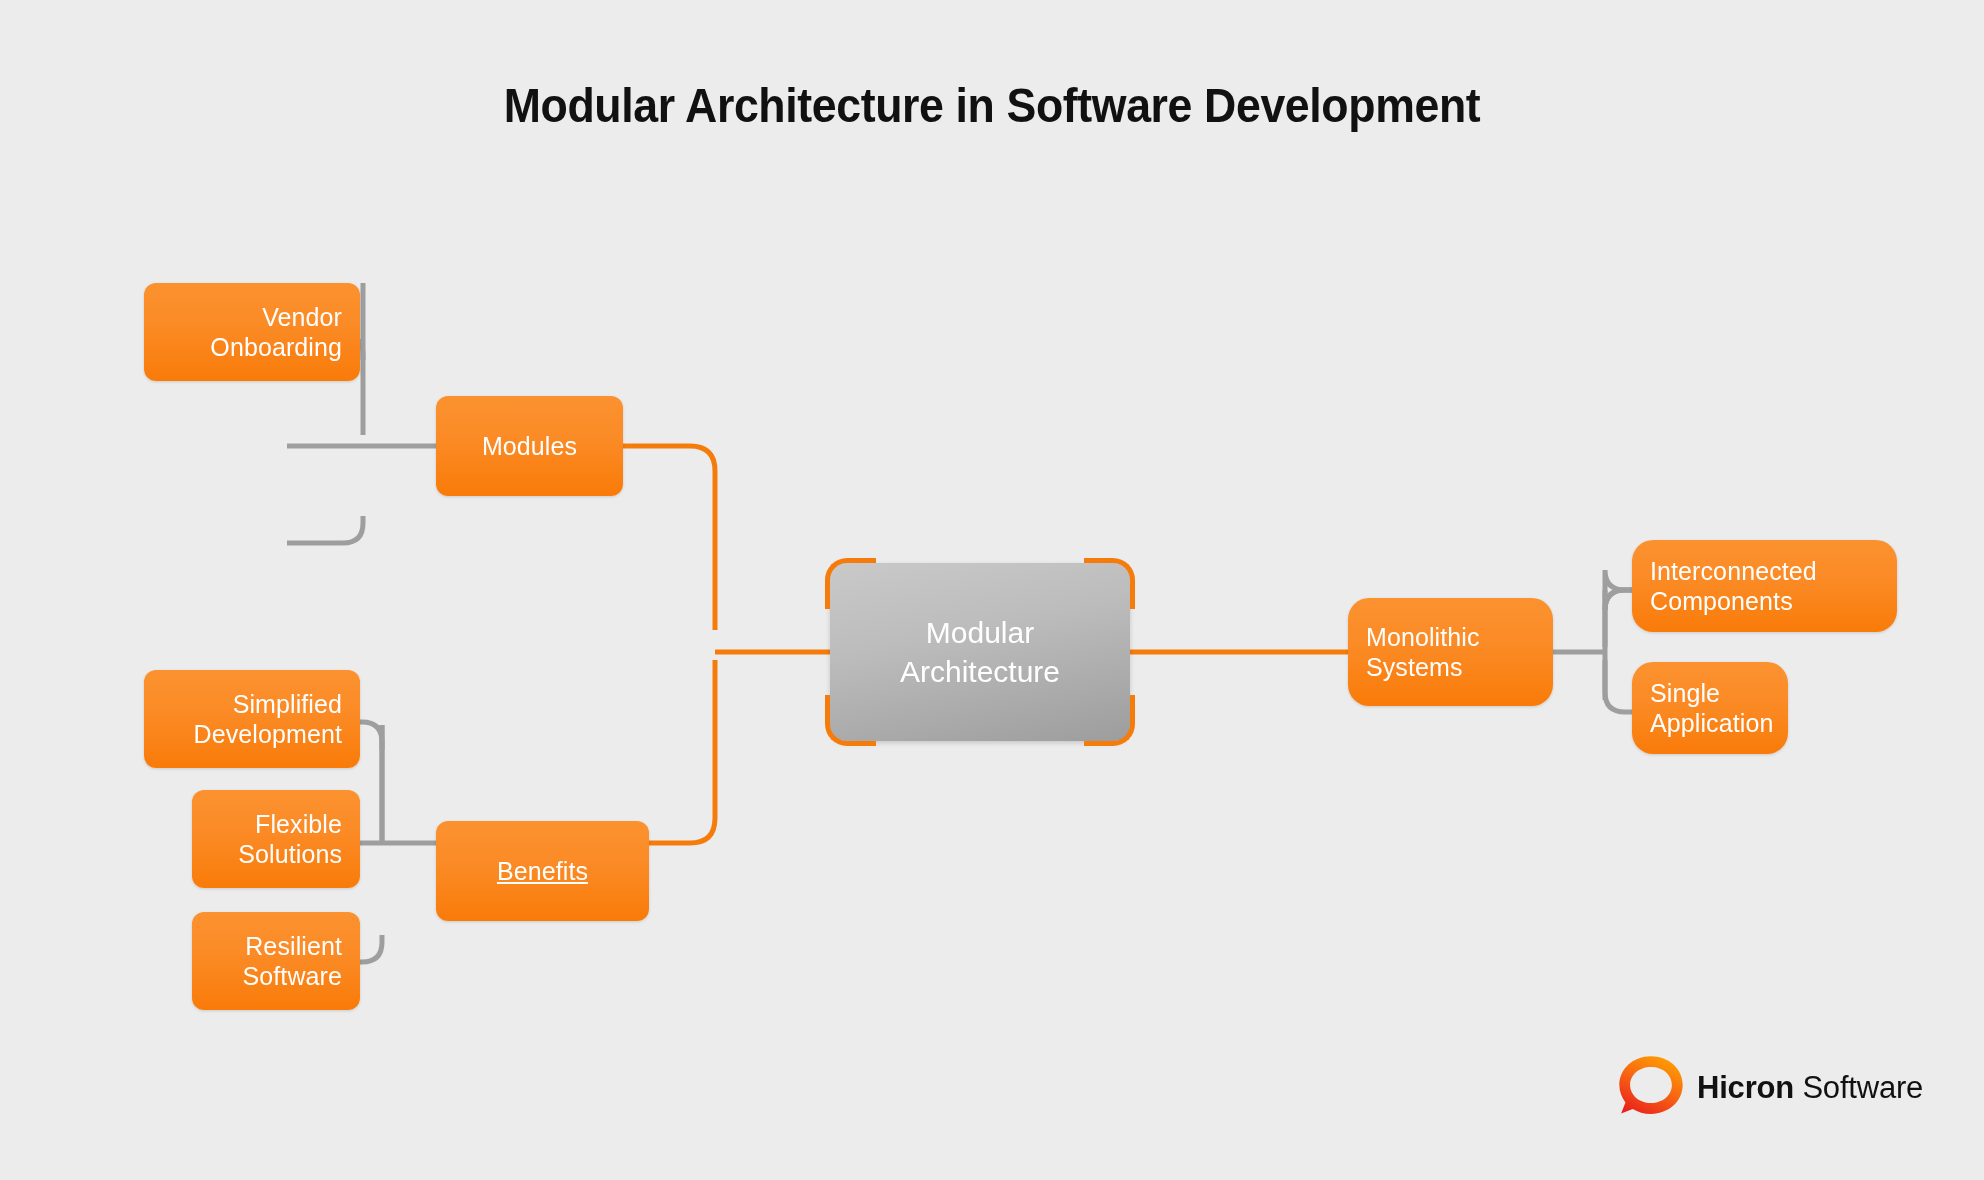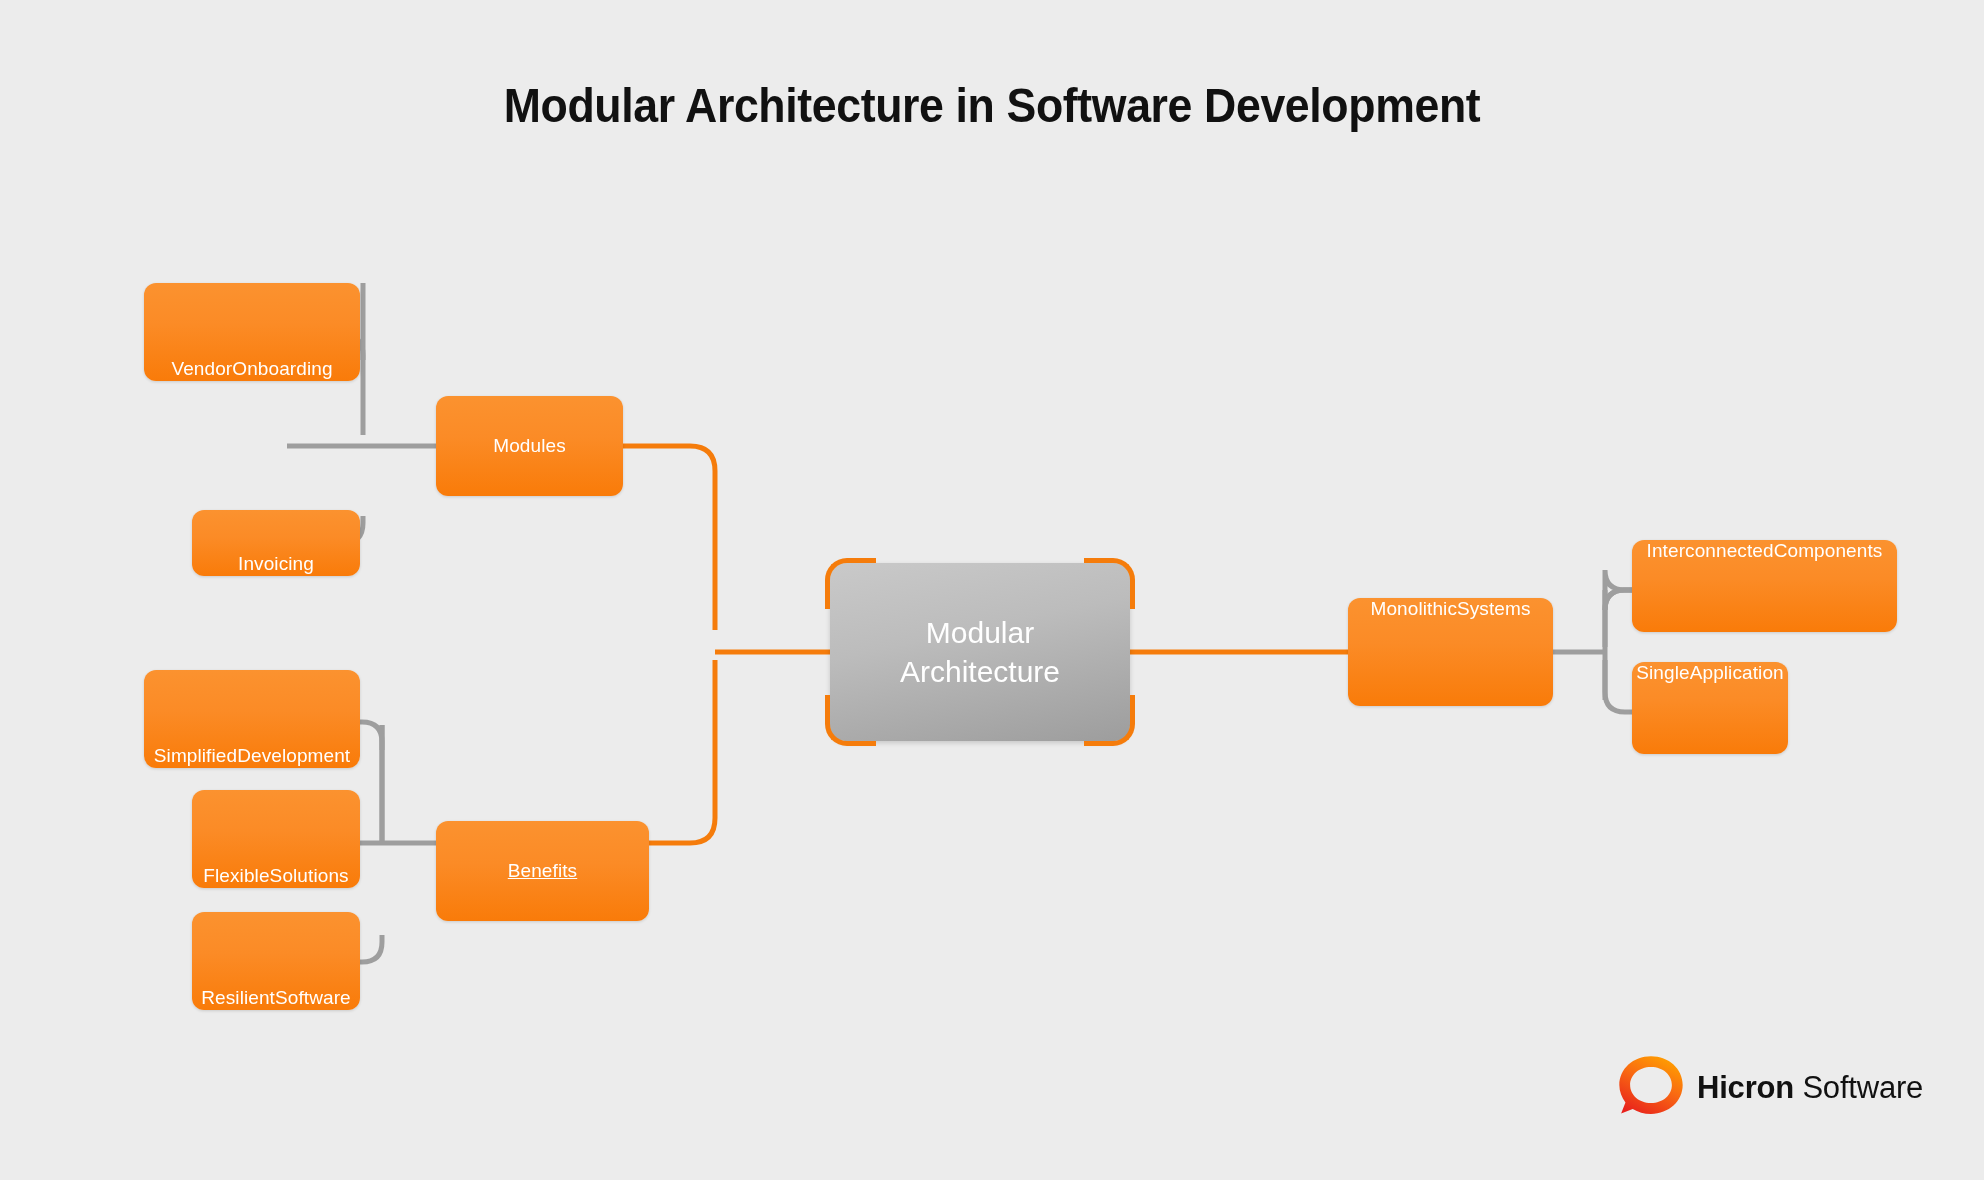--- a/index.html
+++ b/index.html
@@ -50,32 +50,32 @@
     pointer-events: none;
   }
 
   
   .node {
     position: absolute;
     box-sizing: border-box;
     border-radius: 12px;
     color: #ffffff;
     display: flex;
-    flex-direction: row;
+    flex-direction: column;
     justify-content: center;
     line-height: 1.2;
-    font-size: 19px;
+    font-size: 25px;
     font-weight: 400;
     letter-spacing: 0.1px;
     box-shadow: 0 1px 3px rgba(0,0,0,0.14);
     background: linear-gradient(180deg, #FB922F 0%, #FB8B26 42%, #F97B09 100%);
-    padding: 0 8px;
+    padding: 0 18px;
   }
   .node.align-right  { align-items: flex-end;   text-align: right; }
-  .node.align-left   { align-items: flex-start; text-align: left;  }
+  .node.align-left   { align-items: flex-start; text-align: left; border-radius: 21px;  }
   .node.align-center { align-items: center;     text-align: center;}
 
   .node-line { display: block; white-space: nowrap; }
 
   
   #node-center {
     position: absolute;
     box-sizing: border-box;
     border-radius: 15px;
     background: linear-gradient(168deg, #c9c9c9 0%, #bcbcbc 40%, #9d9d9d 100%);
@@ -173,23 +173,20 @@
       <path d="M 1130 652 L 1348 652"></path>
     </g>
   </svg>
 
   <div class="node align-right" id="node-vendor-onboarding" style="left:144px; top:283px; width:216px; height:98px;">
     <span class="node-line">Vendor</span>
     <span class="node-line">Onboarding</span>
   </div>
 
 
-  <div class="node align-right" id="node-invoicing" style="left:192px; top:510px; width:168px; height:66px;">
-    <span class="node-line">Invoicing</span>
-  </div>
 
   <div class="node align-center" id="node-modules" style="left:436px; top:396px; width:187px; height:100px;">
     <span class="node-line">Modules</span>
   </div>
 
   <div class="node align-right" id="node-simplified-development" style="left:144px; top:670px; width:216px; height:98px;">
     <span class="node-line">Simplified</span>
     <span class="node-line">Development</span>
   </div>
 

